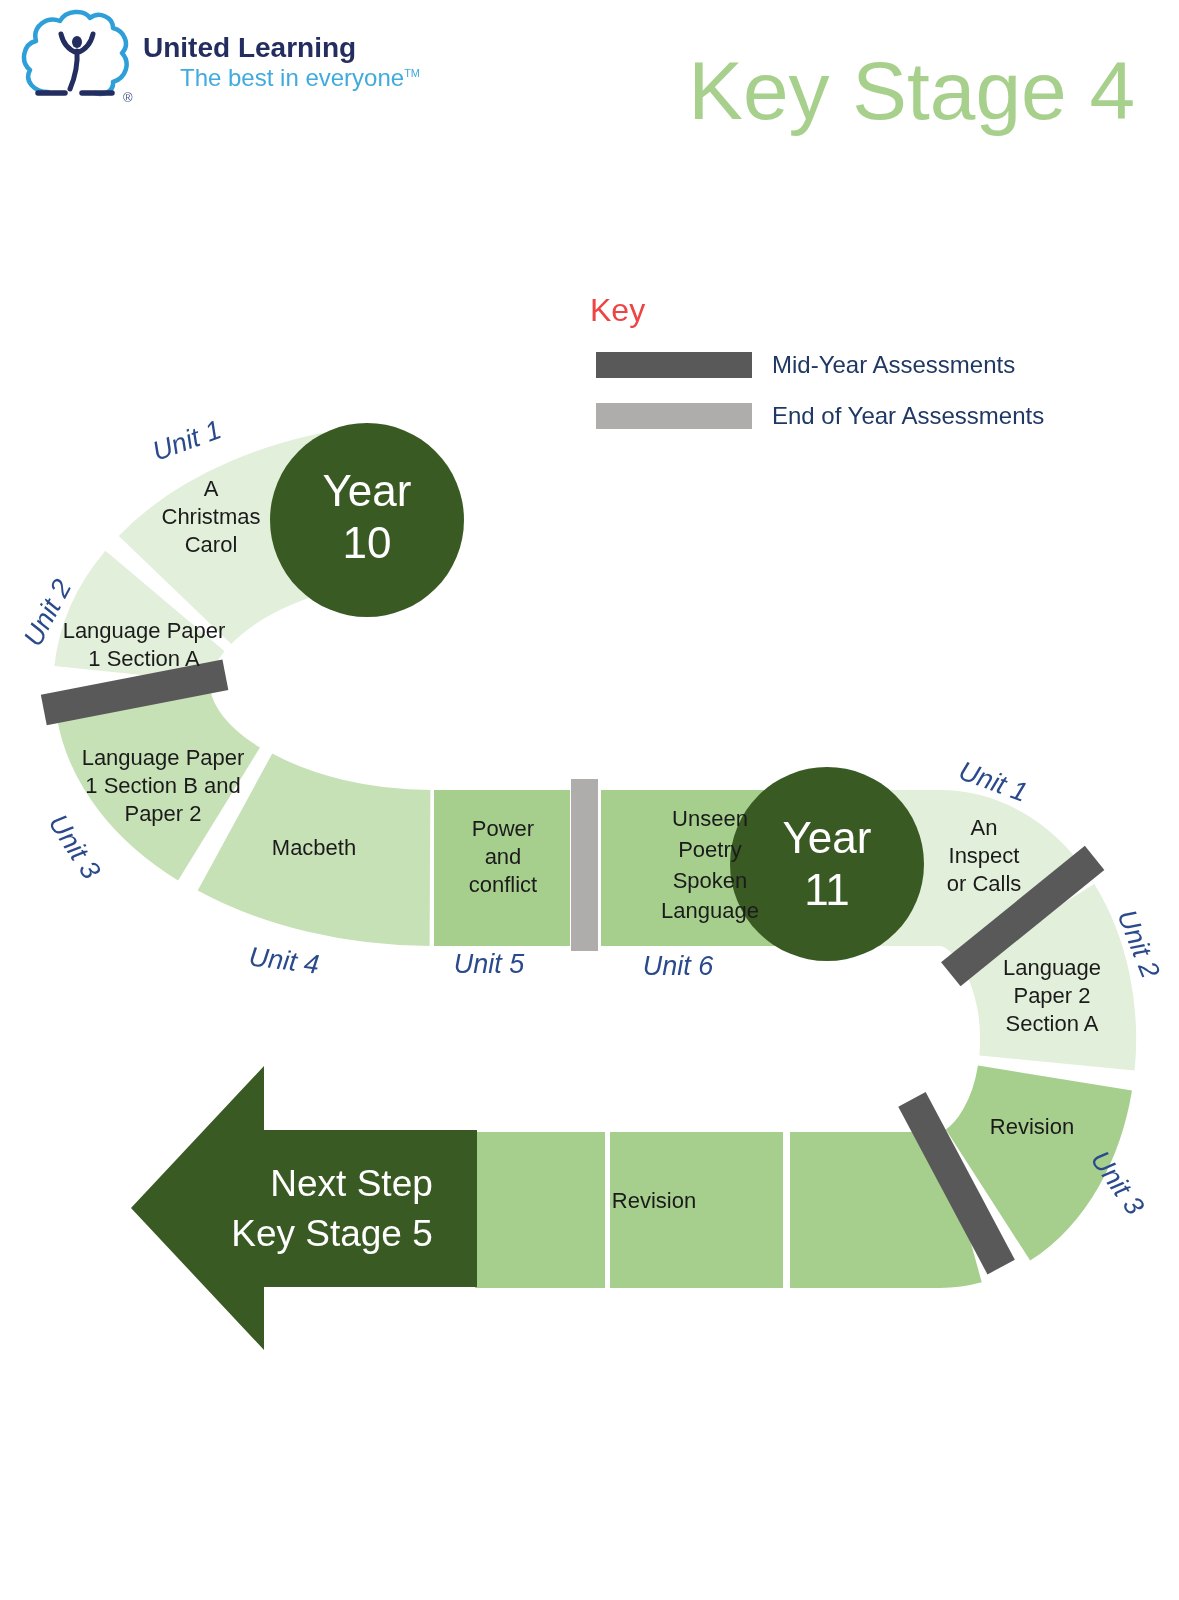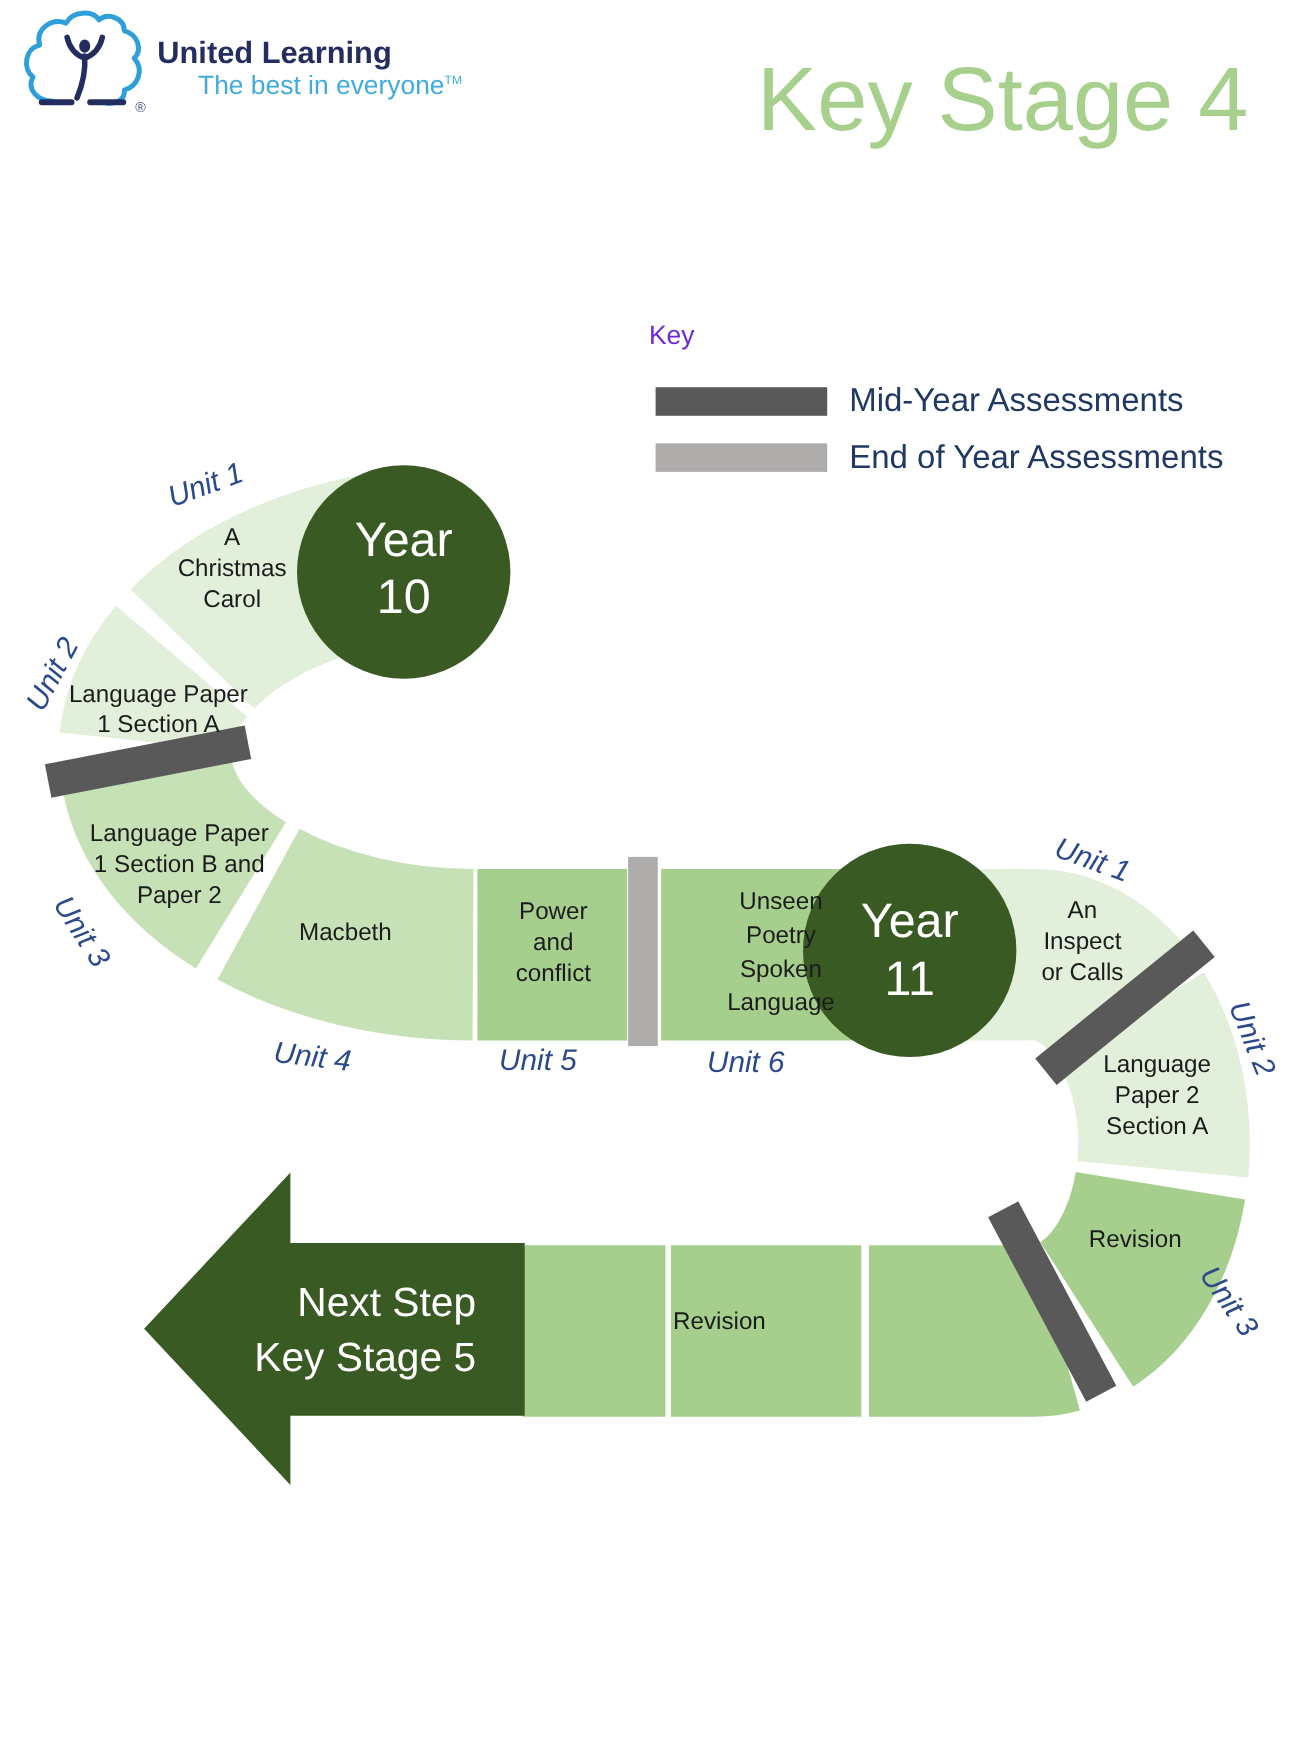--- a/index.html
+++ b/index.html
@@ -13,22 +13,22 @@
   .subject{font-size:102px;letter-spacing:1px;}
   .stage{font-size:82px;margin-top:16px;}
 
   
   .logo-tree{position:absolute;left:20px;top:8px;}
   .logo-name{position:absolute;left:143px;top:32px;font-size:28px;font-weight:bold;color:#232D5F;}
   .logo-tagline{position:absolute;left:144px;top:64px;font-size:24px;color:#41ABDE;margin-left:36px;}
   .logo-tagline sup{font-size:11px;}
 
   
-  .legend-heading{position:absolute;left:590px;top:292px;font-size:24px;color:#6d28d9;}
-  .legend-label{position:absolute;left:772px;transform:translateY(-50%);font-size:30px;color:#1F3864;white-space:nowrap;}
+  .legend-heading{position:absolute;left:590px;top:292px;font-size:32px;color:#ef4444;}
+  .legend-label{position:absolute;left:772px;transform:translateY(-50%);font-size:24px;color:#1F3864;white-space:nowrap;}
 
   
   .seg-label{position:absolute;transform:translate(-50%,-50%);text-align:center;
              font-size:22px;line-height:1.28;color:#1b1b1b;white-space:pre-line;}
   .unit-label{position:absolute;transform:translate(-50%,-50%);font-style:italic;
               font-size:27px;color:#2A4A8C;white-space:nowrap;}
   .badge-label{position:absolute;transform:translate(-50%,-50%);text-align:center;
                color:#fff;font-size:44px;line-height:1.18;white-space:pre-line;}
   .arrow-label{position:absolute;transform:translate(-50%,-50%);text-align:right;
                color:#fff;font-size:37px;line-height:1.35;white-space:pre-line;}

